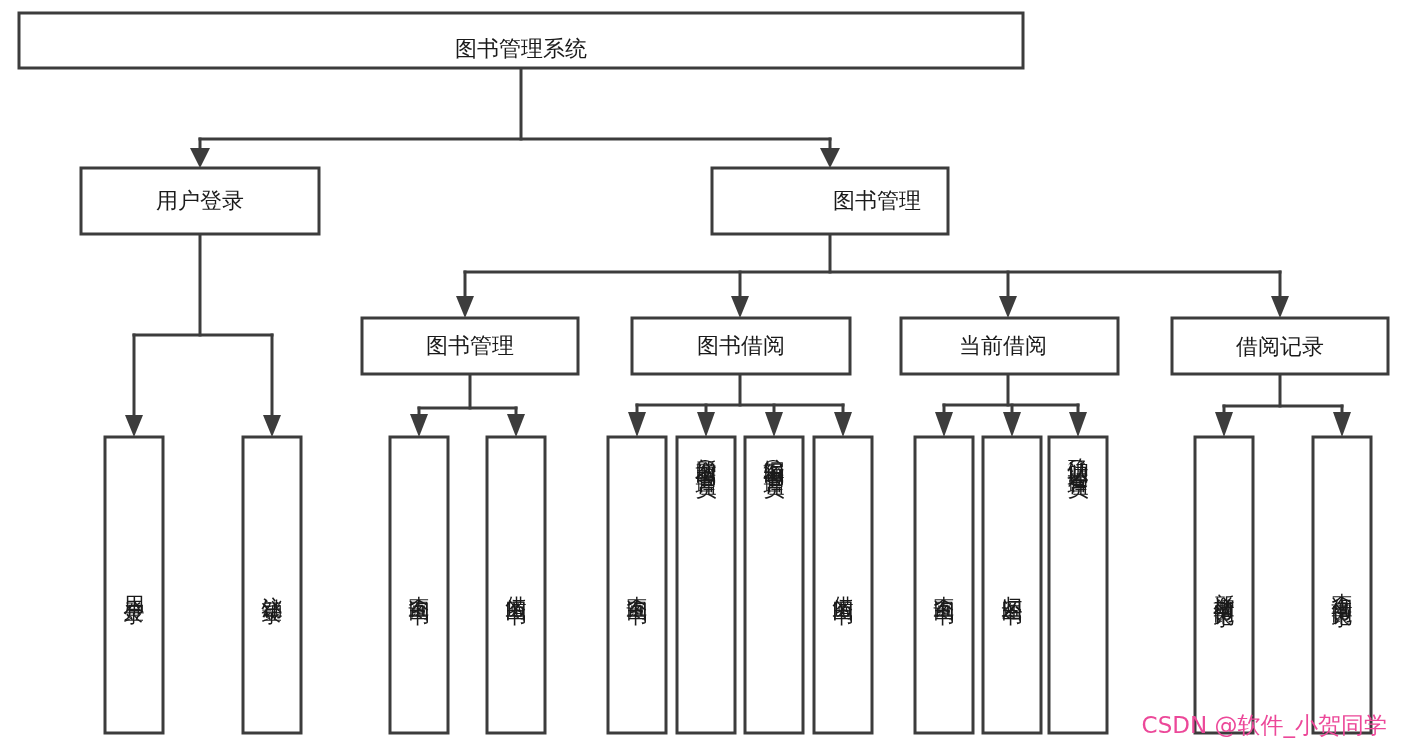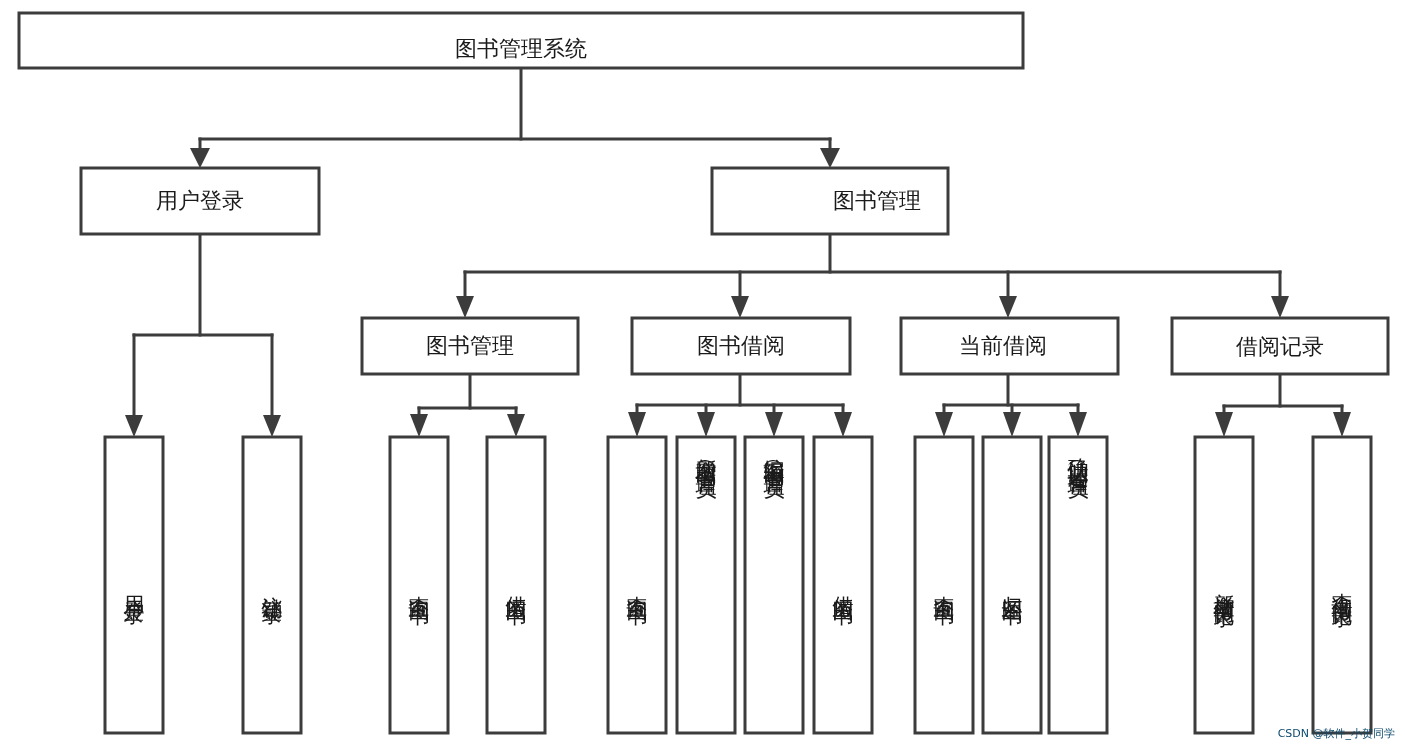--- a/index.html
+++ b/index.html
@@ -65,25 +65,25 @@
     pointer-events: none;
   }
   .hlabel-text {
     font-family: "DejaVu Sans", "Liberation Sans", sans-serif;
     font-size: 22px;
     color: #1a1a1a;
     white-space: nowrap;
   }
   #watermark {
     position: absolute;
-    right: 10px;
+    right: 18px;
     bottom: 6px;
     font-family: "DejaVu Sans", "Liberation Sans", sans-serif;
-    font-size: 11px;
-    color: #0c4a6e;
+    font-size: 23px;
+    color: #ec4899;
     white-space: nowrap;
     user-select: none;
   }
 </style>
 </head>
 <body>
 
 <div id="diagram-root">
 
   <svg id="flow" viewBox="0 0 1405 747">

